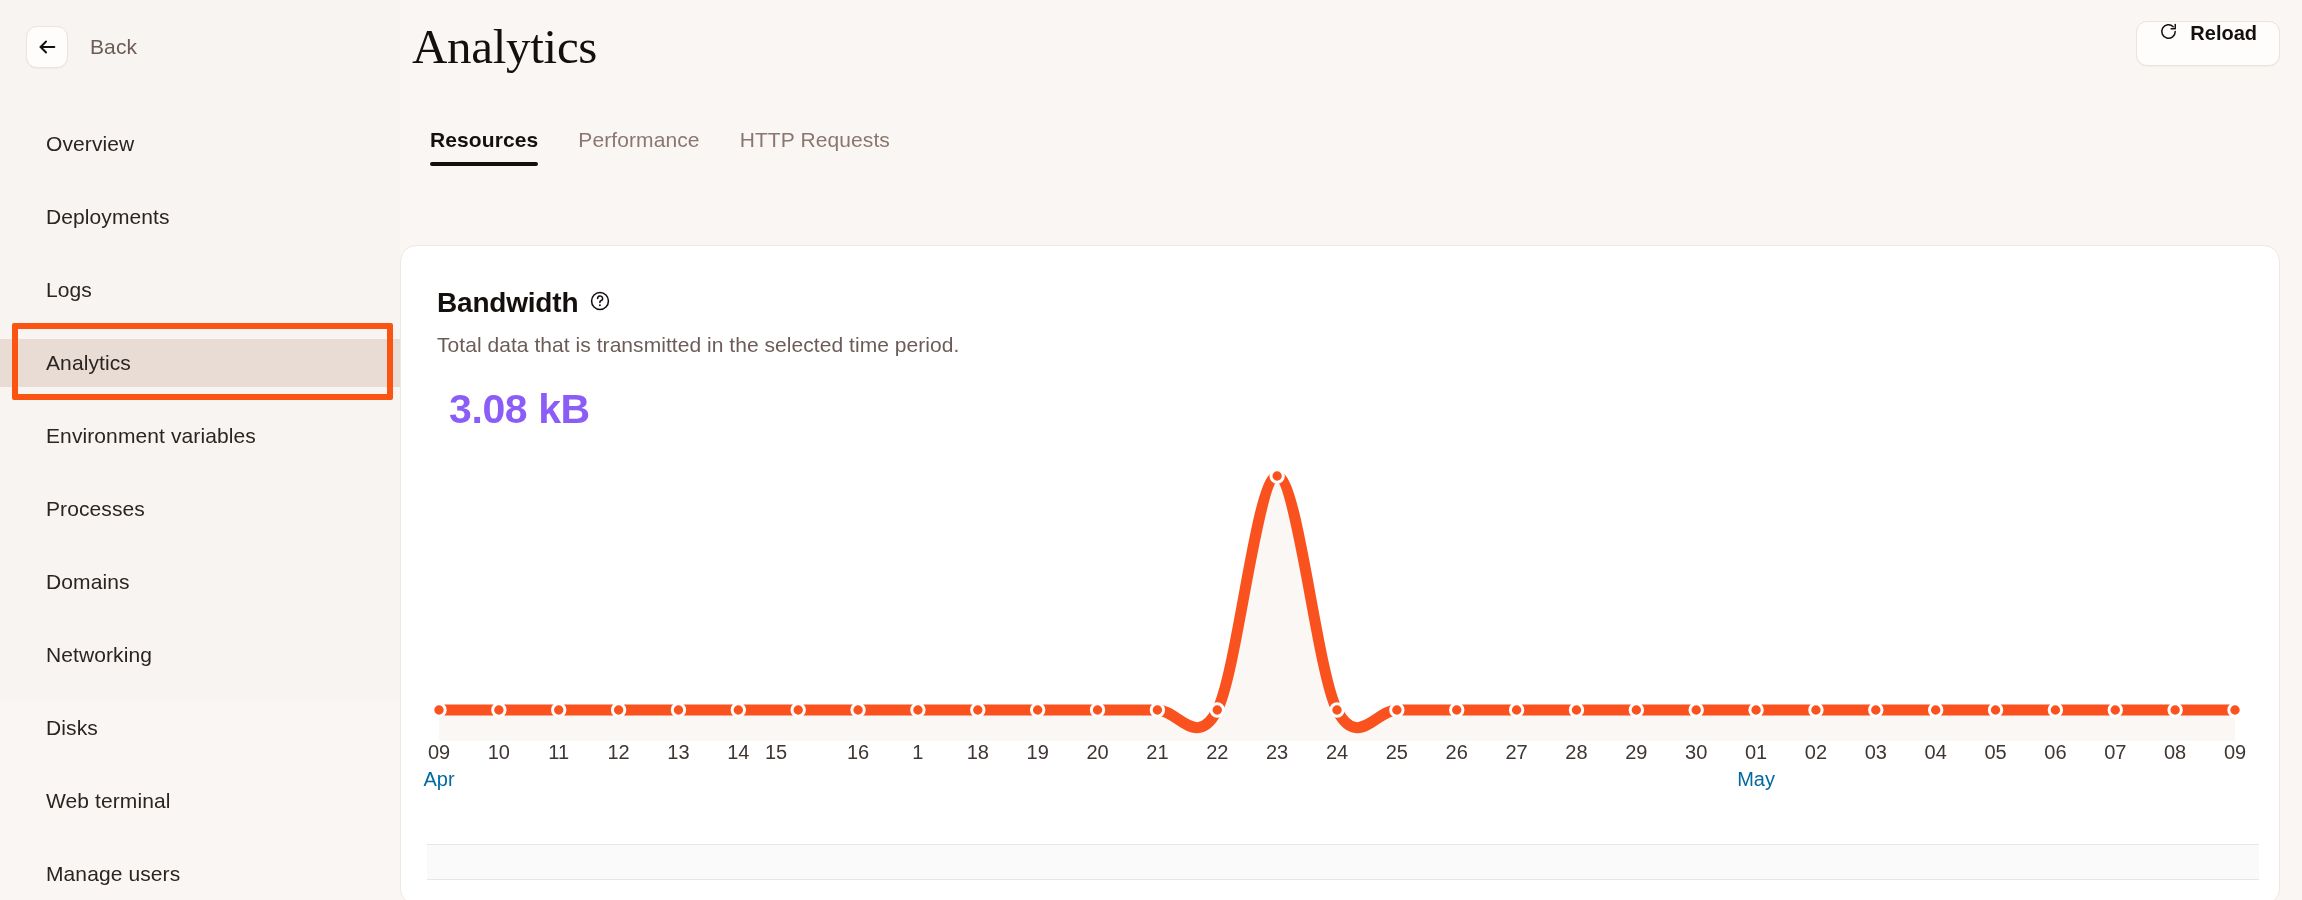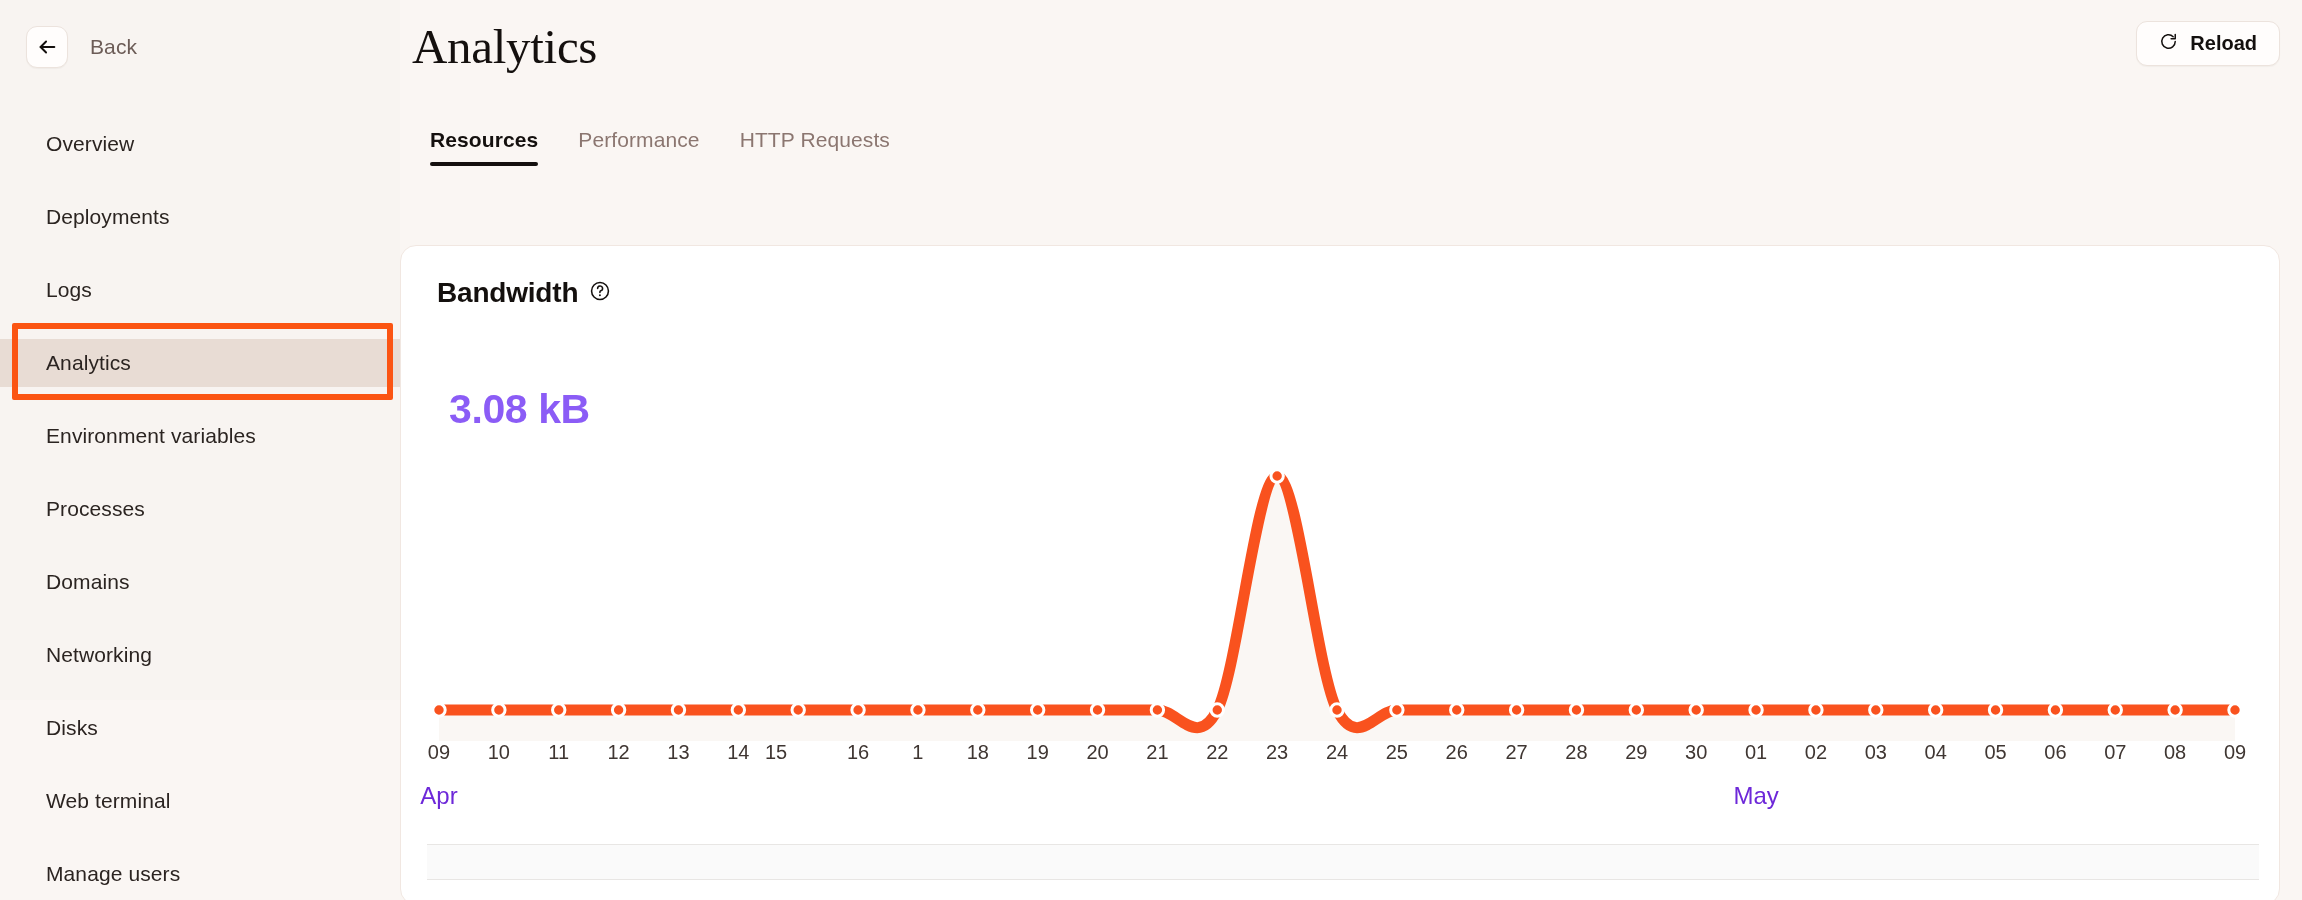--- a/index.html
+++ b/index.html
@@ -113,21 +113,21 @@
     position: absolute;
     right: 22px;
     top: 21px;
     display: flex;
     align-items: center;
     gap: 19px;
   }
 
   .reload-btn {
     display: flex;
-    align-items: center;
+    align-items: flex-start;
     gap: 12px;
     height: 45px;
     padding: 0 22px;
     background: #fffdfc;
     border: 1px solid #ece3dd;
     border-radius: 11px;
     font-size: 20px;
     font-weight: bold;
     color: #14100e;
     cursor: pointer;
@@ -187,21 +187,21 @@
     height: 660px;
     background: #ffffff;
     border: 1px solid #f1e7e1;
     border-radius: 16px;
     overflow: hidden;
   }
 
   .card-title-row {
     position: absolute;
     left: 36px;
-    top: 31px;
+    top: 41px;
     display: flex;
     align-items: center;
     gap: 11px;
   }
   .card-title {
     font-size: 28px;
     font-weight: bold;
     color: #14100e;
     letter-spacing: -.2px;
   }
@@ -245,23 +245,23 @@
   .tick {
     position: absolute;
     transform: translateX(-50%);
     text-align: center;
     font-size: 20px;
     color: #3f3632;
     white-space: nowrap;
   }
   .tick .month {
     display: block;
-    margin-top: 18px;
-    font-size: 24px;
-    color: #6d28d9;
+    margin-top: 4px;
+    font-size: 20px;
+    color: #0369a1;
   }
 
   .brush {
     position: absolute;
     left: 26px;
     top: 598px;
     width: 1832px;
     height: 36px;
     background: #fafafa;
     border-top: 1px solid #e8e6e4;
@@ -362,20 +362,21 @@
         <span class="card-title">Bandwidth</span>
         <span class="help-icon">
           <svg width="22" height="22" viewBox="0 0 24 24" fill="none" stroke="#14100e" stroke-width="1.7">
             <circle cx="12" cy="12" r="9.2"></circle>
             <path d="M9.4 9.2a2.7 2.7 0 1 1 3.4 2.6c-.6.2-.9.7-.9 1.3v.6" stroke-linecap="round"></path>
             <circle cx="11.9" cy="16.6" r="1.05" fill="#14100e" stroke="none"></circle>
           </svg>
         </span>
       </div>
 
+      <div class="card-subtitle">Total data that is transmitted in the selected time period.</div>
 
       <div class="card-value">3.08 kB</div>
 
       <div class="chart-wrap">
         <svg class="chart-svg" viewBox="0 0 1832 300" preserveAspectRatio="none">
           <g>
             <path id="area-path" fill="#faf7f4" stroke="none" d="M 12.00 269.00 C 22.18 269.00, 51.51 269.00, 71.87 269.00 C 92.22 269.00, 111.38 269.00, 131.73 269.00 C 152.09 269.00, 171.25 269.00, 191.60 269.00 C 211.95 269.00, 231.11 269.00, 251.47 269.00 C 271.82 269.00, 290.98 269.00, 311.33 269.00 C 331.69 269.00, 350.85 269.00, 371.20 269.00 C 391.55 269.00, 410.71 269.00, 431.07 269.00 C 451.42 269.00, 470.58 269.00, 490.93 269.00 C 511.29 269.00, 530.45 269.00, 550.80 269.00 C 571.15 269.00, 590.31 269.00, 610.67 269.00 C 631.02 269.00, 650.18 269.00, 670.53 269.00 C 690.89 269.00, 710.05 269.00, 730.40 269.00 C 750.75 269.00, 769.91 308.78, 790.27 269.00 C 810.62 229.22, 829.78 35.00, 850.13 35.00 C 870.49 35.00, 889.65 229.22, 910.00 269.00 C 930.35 308.78, 949.51 269.00, 969.87 269.00 C 990.22 269.00, 1009.38 269.00, 1029.73 269.00 C 1050.09 269.00, 1069.25 269.00, 1089.60 269.00 C 1109.95 269.00, 1129.11 269.00, 1149.47 269.00 C 1169.82 269.00, 1188.98 269.00, 1209.33 269.00 C 1229.69 269.00, 1248.85 269.00, 1269.20 269.00 C 1289.55 269.00, 1308.71 269.00, 1329.07 269.00 C 1349.42 269.00, 1368.58 269.00, 1388.93 269.00 C 1409.29 269.00, 1428.45 269.00, 1448.80 269.00 C 1469.15 269.00, 1488.31 269.00, 1508.67 269.00 C 1529.02 269.00, 1548.18 269.00, 1568.53 269.00 C 1588.89 269.00, 1608.05 269.00, 1628.40 269.00 C 1648.75 269.00, 1667.91 269.00, 1688.27 269.00 C 1708.62 269.00, 1727.78 269.00, 1748.13 269.00 C 1768.49 269.00, 1797.82 269.00, 1808.00 269.00 L 1808.00 300 L 12.00 300 Z"></path>
           </g>
           <g>
             <path id="line-path" fill="none" stroke="#f9521e" stroke-width="11" stroke-linecap="round" stroke-linejoin="round" d="M 12.00 269.00 C 22.18 269.00, 51.51 269.00, 71.87 269.00 C 92.22 269.00, 111.38 269.00, 131.73 269.00 C 152.09 269.00, 171.25 269.00, 191.60 269.00 C 211.95 269.00, 231.11 269.00, 251.47 269.00 C 271.82 269.00, 290.98 269.00, 311.33 269.00 C 331.69 269.00, 350.85 269.00, 371.20 269.00 C 391.55 269.00, 410.71 269.00, 431.07 269.00 C 451.42 269.00, 470.58 269.00, 490.93 269.00 C 511.29 269.00, 530.45 269.00, 550.80 269.00 C 571.15 269.00, 590.31 269.00, 610.67 269.00 C 631.02 269.00, 650.18 269.00, 670.53 269.00 C 690.89 269.00, 710.05 269.00, 730.40 269.00 C 750.75 269.00, 769.91 308.78, 790.27 269.00 C 810.62 229.22, 829.78 35.00, 850.13 35.00 C 870.49 35.00, 889.65 229.22, 910.00 269.00 C 930.35 308.78, 949.51 269.00, 969.87 269.00 C 990.22 269.00, 1009.38 269.00, 1029.73 269.00 C 1050.09 269.00, 1069.25 269.00, 1089.60 269.00 C 1109.95 269.00, 1129.11 269.00, 1149.47 269.00 C 1169.82 269.00, 1188.98 269.00, 1209.33 269.00 C 1229.69 269.00, 1248.85 269.00, 1269.20 269.00 C 1289.55 269.00, 1308.71 269.00, 1329.07 269.00 C 1349.42 269.00, 1368.58 269.00, 1388.93 269.00 C 1409.29 269.00, 1428.45 269.00, 1448.80 269.00 C 1469.15 269.00, 1488.31 269.00, 1508.67 269.00 C 1529.02 269.00, 1548.18 269.00, 1568.53 269.00 C 1588.89 269.00, 1608.05 269.00, 1628.40 269.00 C 1648.75 269.00, 1667.91 269.00, 1688.27 269.00 C 1708.62 269.00, 1727.78 269.00, 1748.13 269.00 C 1768.49 269.00, 1797.82 269.00, 1808.00 269.00"></path>

